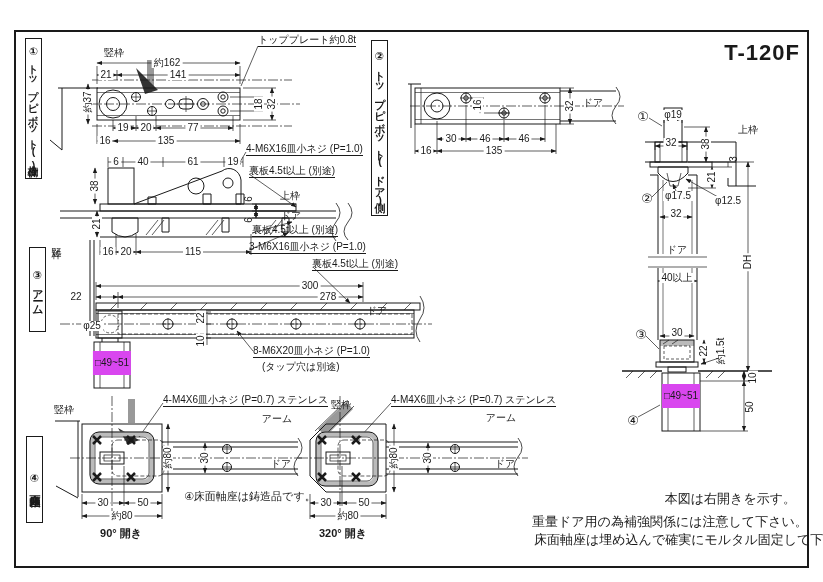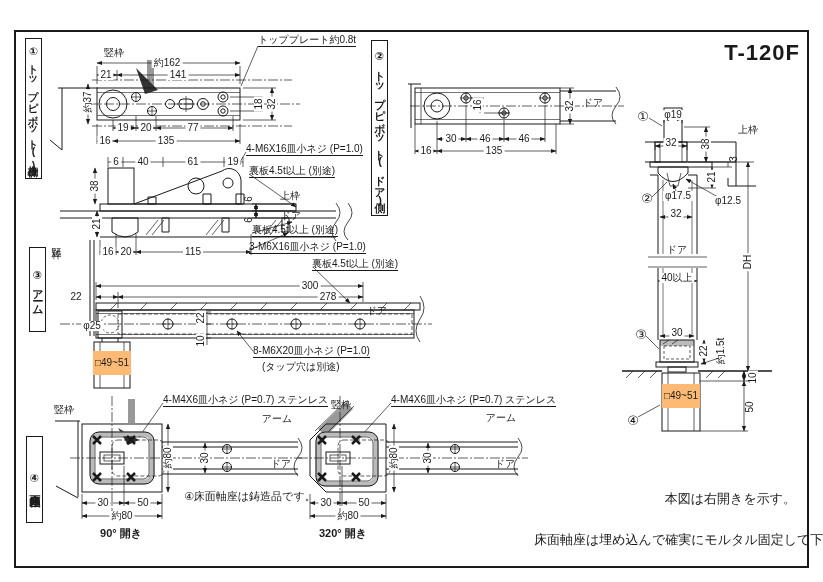--- a/index.html
+++ b/index.html
@@ -6,21 +6,21 @@
   html,body{margin:0;padding:0;background:#e9e9e9}
   #sheet{position:relative;width:823px;height:582px;background:#fff;overflow:hidden;
          font-family:"Liberation Sans","DejaVu Sans",sans-serif;color:#1a1a1a}
   #sheet svg{position:absolute;left:0;top:0}
   .t{position:absolute;transform:translate(-50%,-50%);font-size:10px;line-height:1;white-space:nowrap}
   .tl{position:absolute;transform:translate(0,-50%);font-size:10px;line-height:1;white-space:nowrap}
   .tr{position:absolute;transform:translate(-100%,-50%);font-size:10px;line-height:1;white-space:nowrap}
   .r{transform:translate(-50%,-50%) rotate(-90deg)}
   .bgw{background:#fff;padding:0 2px}
   .u{border-bottom:1px solid #1a1a1a;padding-bottom:1px}
-  .hl{background:#fdba74;padding:7px 2px}
+  .hl{background:#d946ef;padding:7px 2px}
   .cap{font-size:11px;font-weight:bold}
   .note{font-size:11px}
   .foot{font-size:13px}
   .balloon{font-size:13px}
   .vlab{position:absolute;writing-mode:vertical-rl;text-orientation:upright;font-size:10px;line-height:1;letter-spacing:1px}
   .secbox{position:absolute;border:1.5px solid #1a1a1a;background:#fff;writing-mode:vertical-rl;
           text-orientation:upright;font-size:11px;font-weight:bold;line-height:1;padding:4px 2px;
           display:flex;align-items:center;justify-content:center;letter-spacing:0.5px}
   #title{font-size:22px;font-weight:bold;letter-spacing:1px}
   .sq{display:inline-block;width:16px;height:9px;background:#c6c6c6;vertical-align:-1px;margin:0 2px}
@@ -391,15 +391,16 @@
 <span class="t r bgw" style="left:748px;top:262px">DH</span>
 <span class="t bgw" style="left:677px;top:278px">40以上</span>
 <span class="t bgw" style="left:677px;top:333px">30</span>
 <span class="t r bgw" style="left:704px;top:351px">22</span>
 <span class="t r" style="left:721px;top:351px">約1.5t</span>
 <span class="t r bgw" style="left:753px;top:378px">10</span>
 <span class="t r bgw" style="left:750px;top:407px">50</span>
 <span class="t hl" style="left:681px;top:396px">□49~51</span>
 
 <span class="tr foot" style="left:796px;top:498px">本図は右開きを示す。</span>
+<span class="tl foot" style="left:532px;top:521px">重量ドア用の為補強関係には注意して下さい。</span>
 <span class="tl foot" style="left:534px;top:539px">床面軸座は埋め込んで確実にモルタル固定して下さい。</span>
 
 </div>
 
 </body></html>

